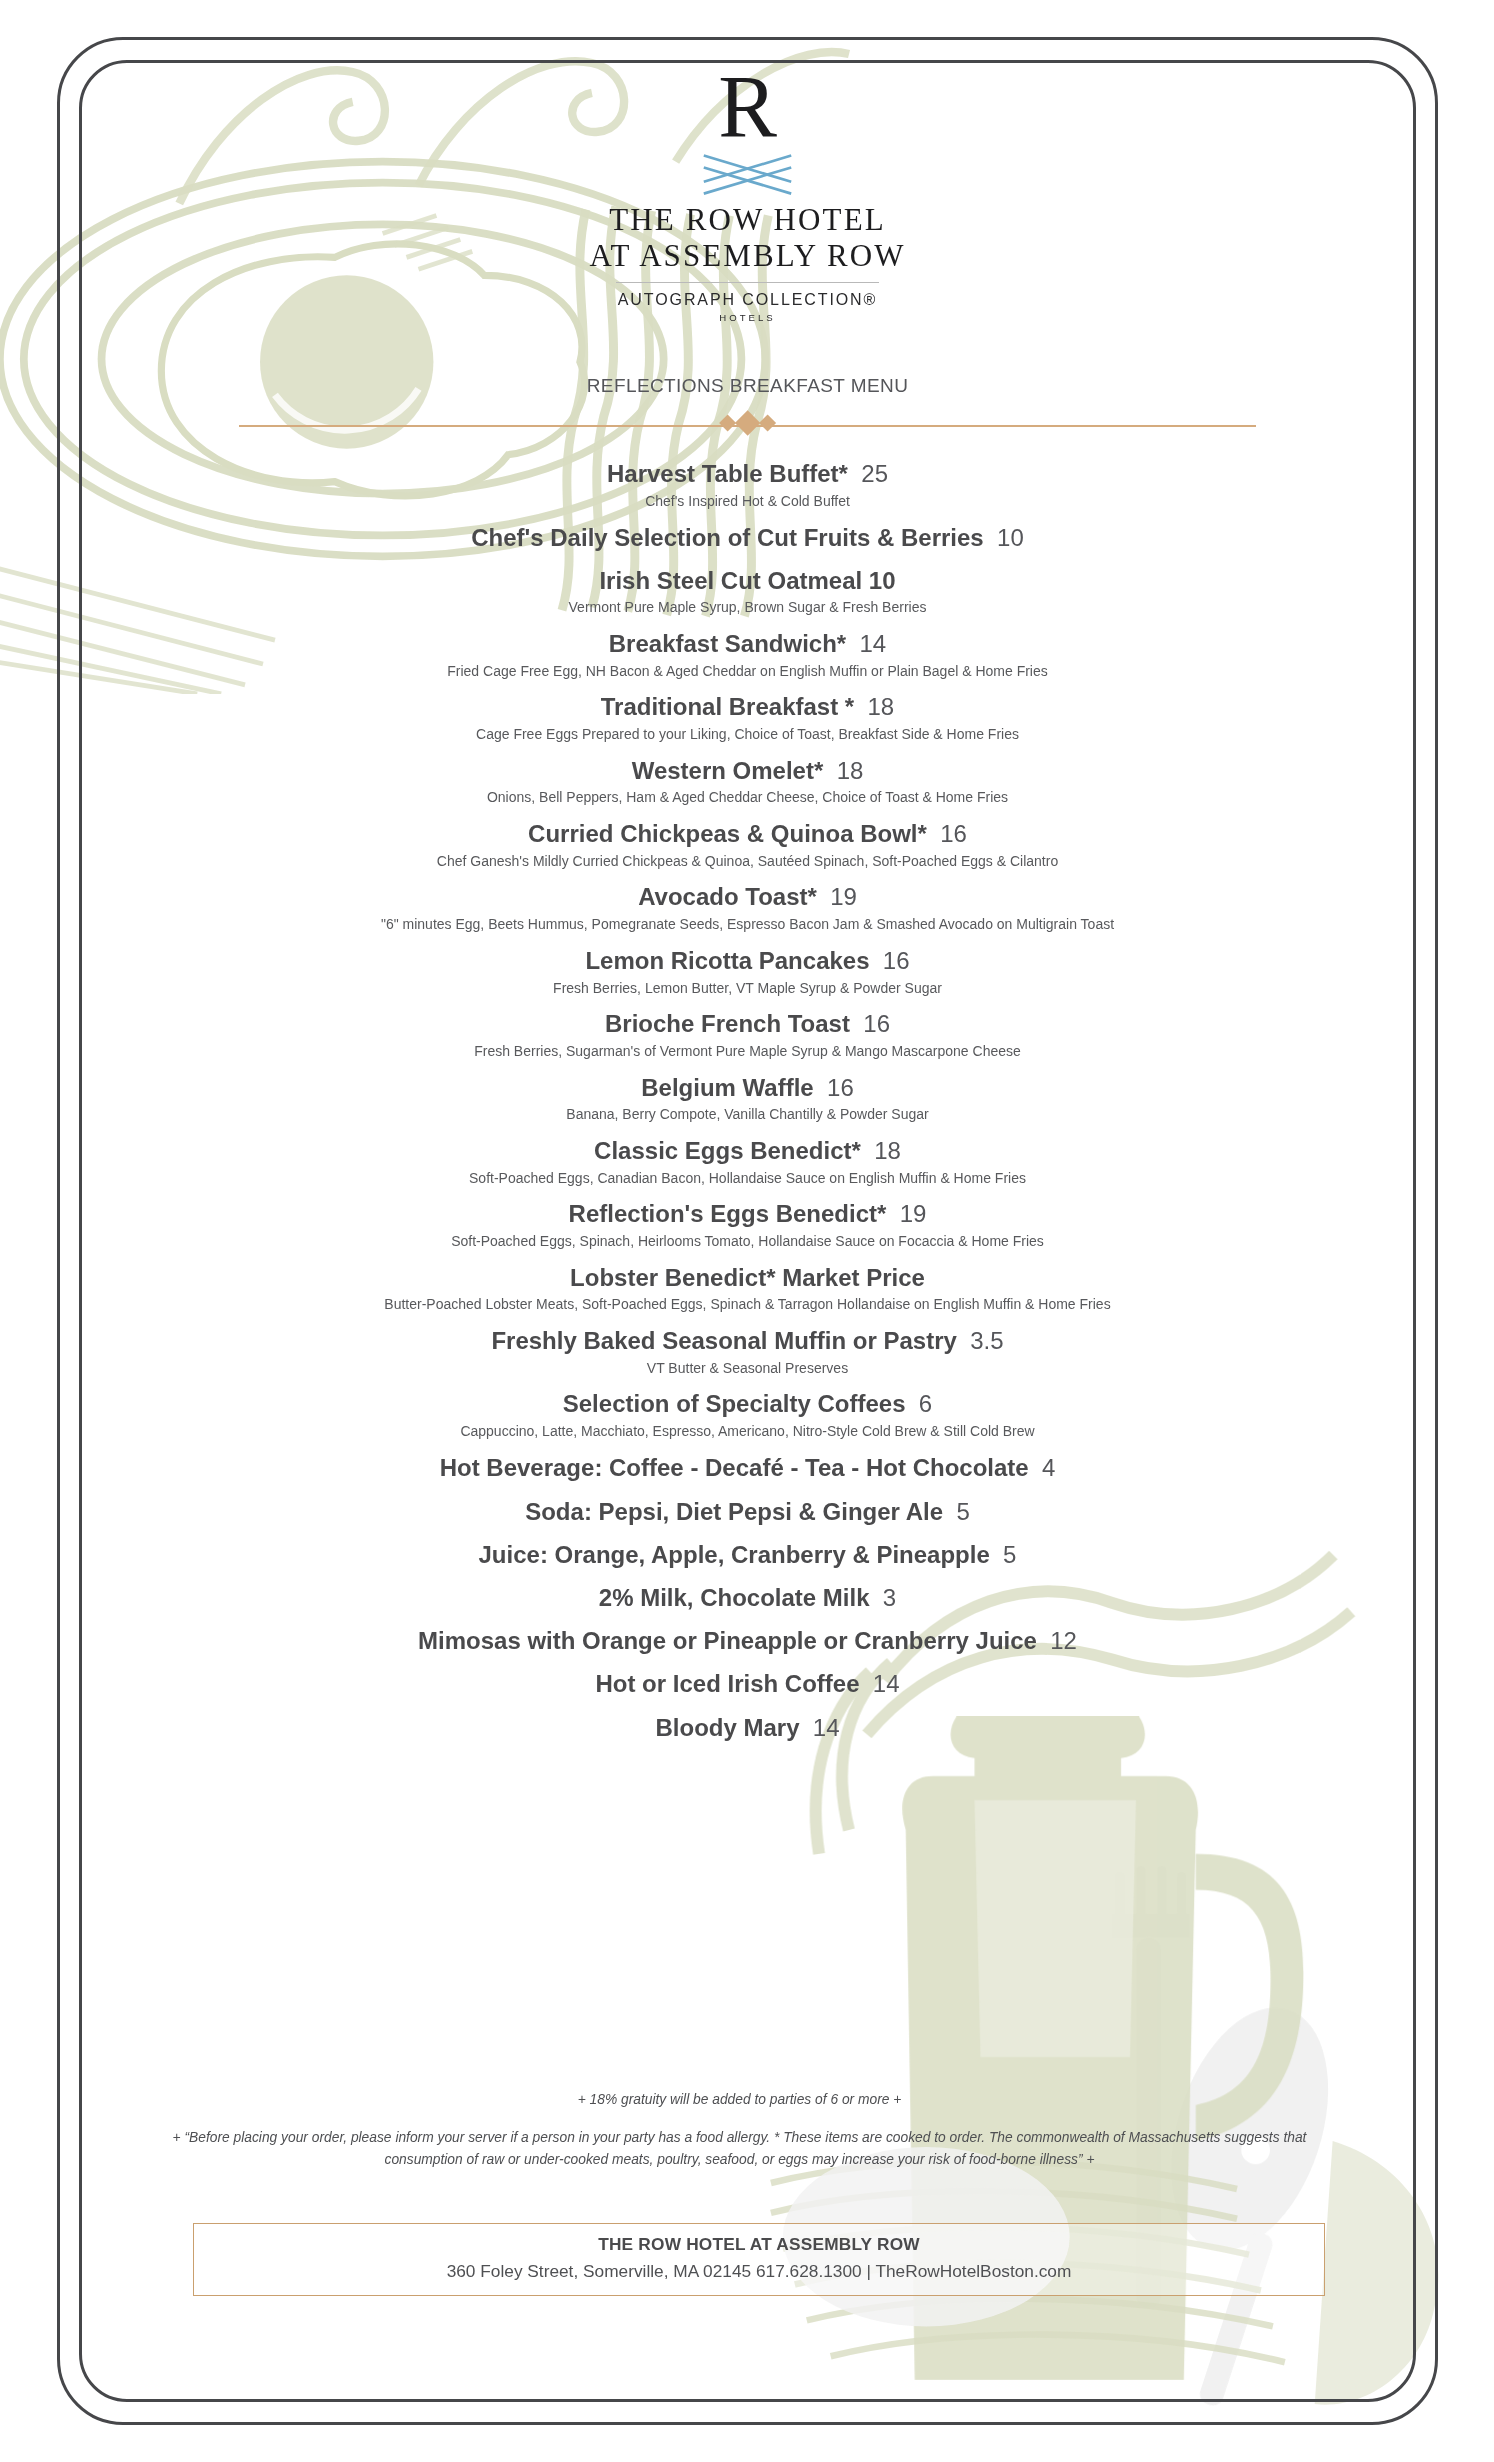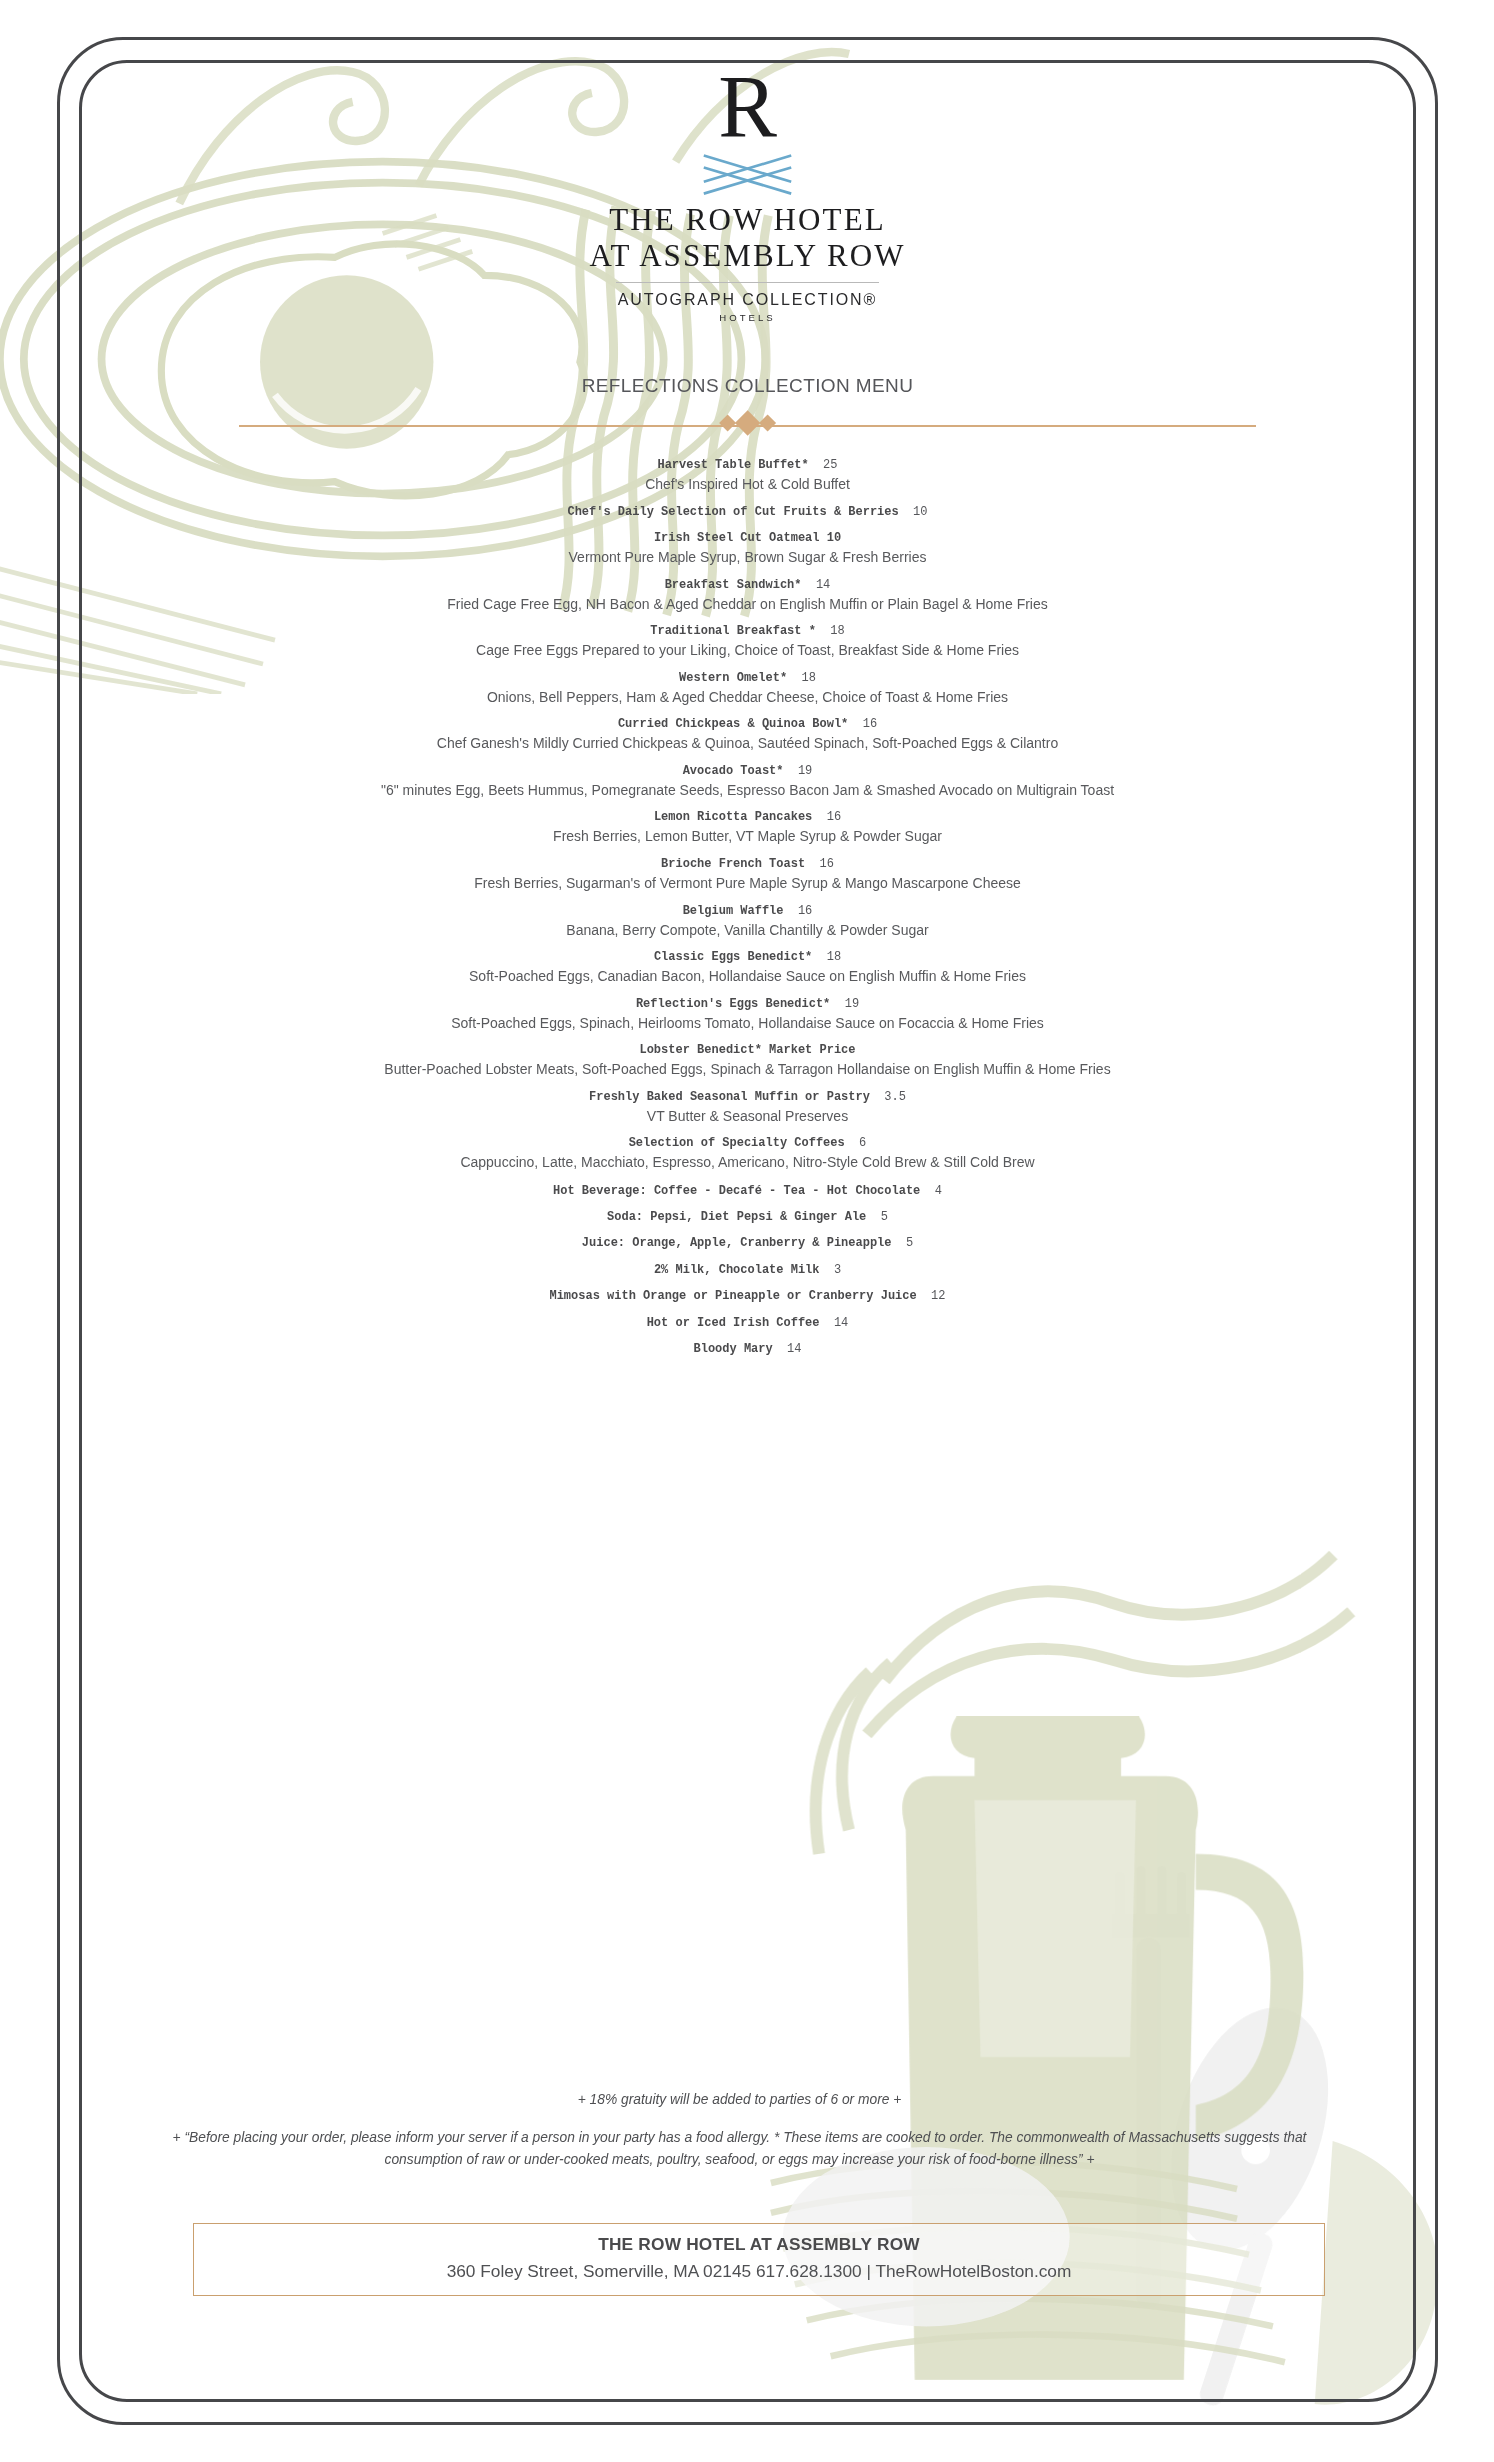--- a/index.html
+++ b/index.html
@@ -141,26 +141,25 @@
   
   .menu-list {
     position: absolute;
     left: 102px;
     right: 102px;
     top: 448px;
     text-align: center;
   }
   .m-item { margin: 0; }
   .m-name {
-    font-size: 12px;
+    font-size: 24px;
     font-weight: bold;
     color: #4a4a4c;
     line-height: 1.40;
     padding-top: 9px;
-    font-family: Liberation Mono, monospace;
   }
   .m-name .price {
     font-weight: normal;
     color: #55565a;
   }
   .m-desc {
     font-size: 14px;
     font-weight: normal;
     color: #58595c;
     line-height: 1.40;
@@ -327,21 +326,21 @@
     </div>
     <div class="logo-name">
       <div>THE ROW HOTEL</div>
       <div>AT ASSEMBLY ROW</div>
     </div>
     <div class="logo-rule"></div>
     <div class="logo-autograph">AUTOGRAPH COLLECTION®</div>
     <div class="logo-hotels">HOTELS</div>
   </div>
 
-  <div class="menu-title">REFLECTIONS COLLECTION MENU</div>
+  <div class="menu-title">REFLECTIONS BREAKFAST MENU</div>
 
   <div class="divider">
     <div class="line"></div>
     <div class="dia-wrap">
       <span class="dia sm"></span>
       <span class="dia lg"></span>
       <span class="dia sm"></span>
     </div>
   </div>
 

